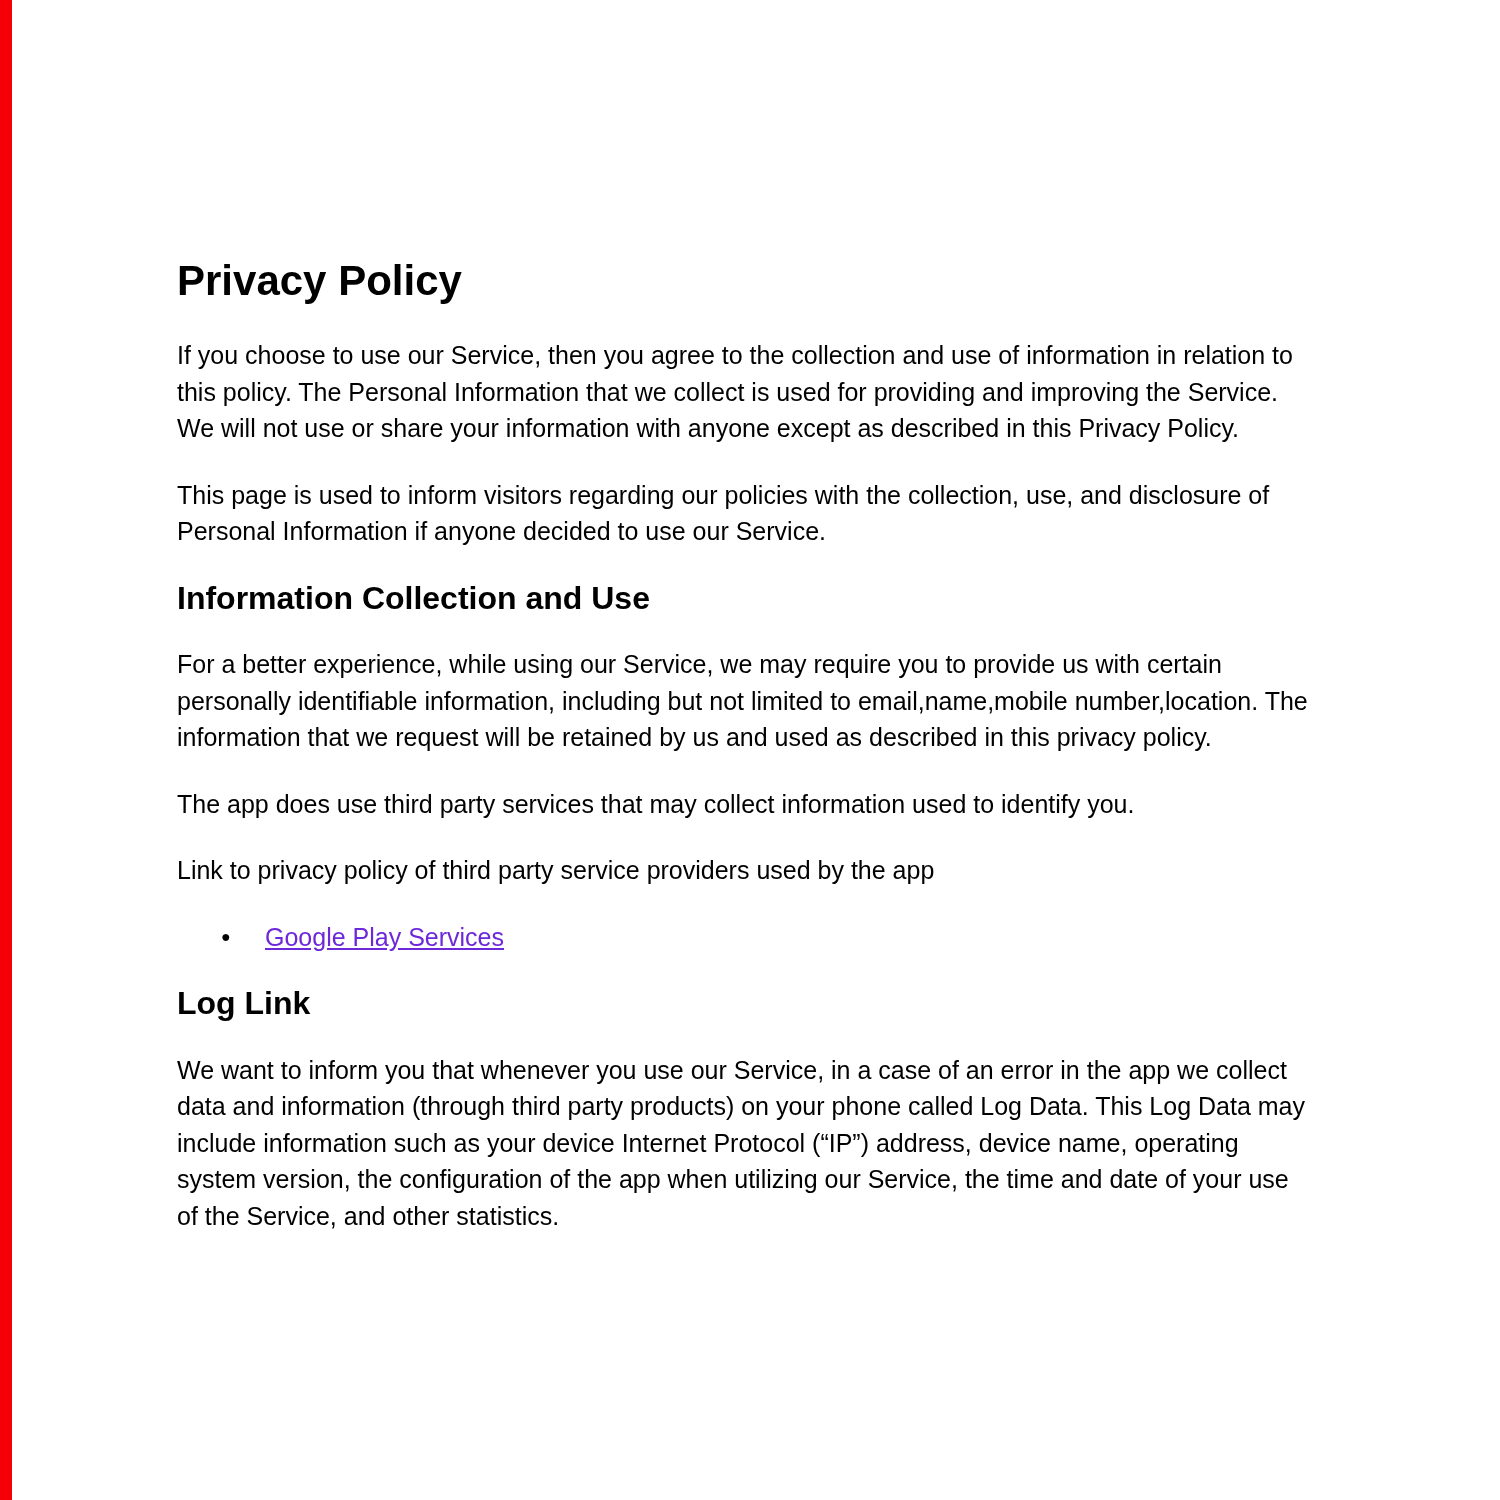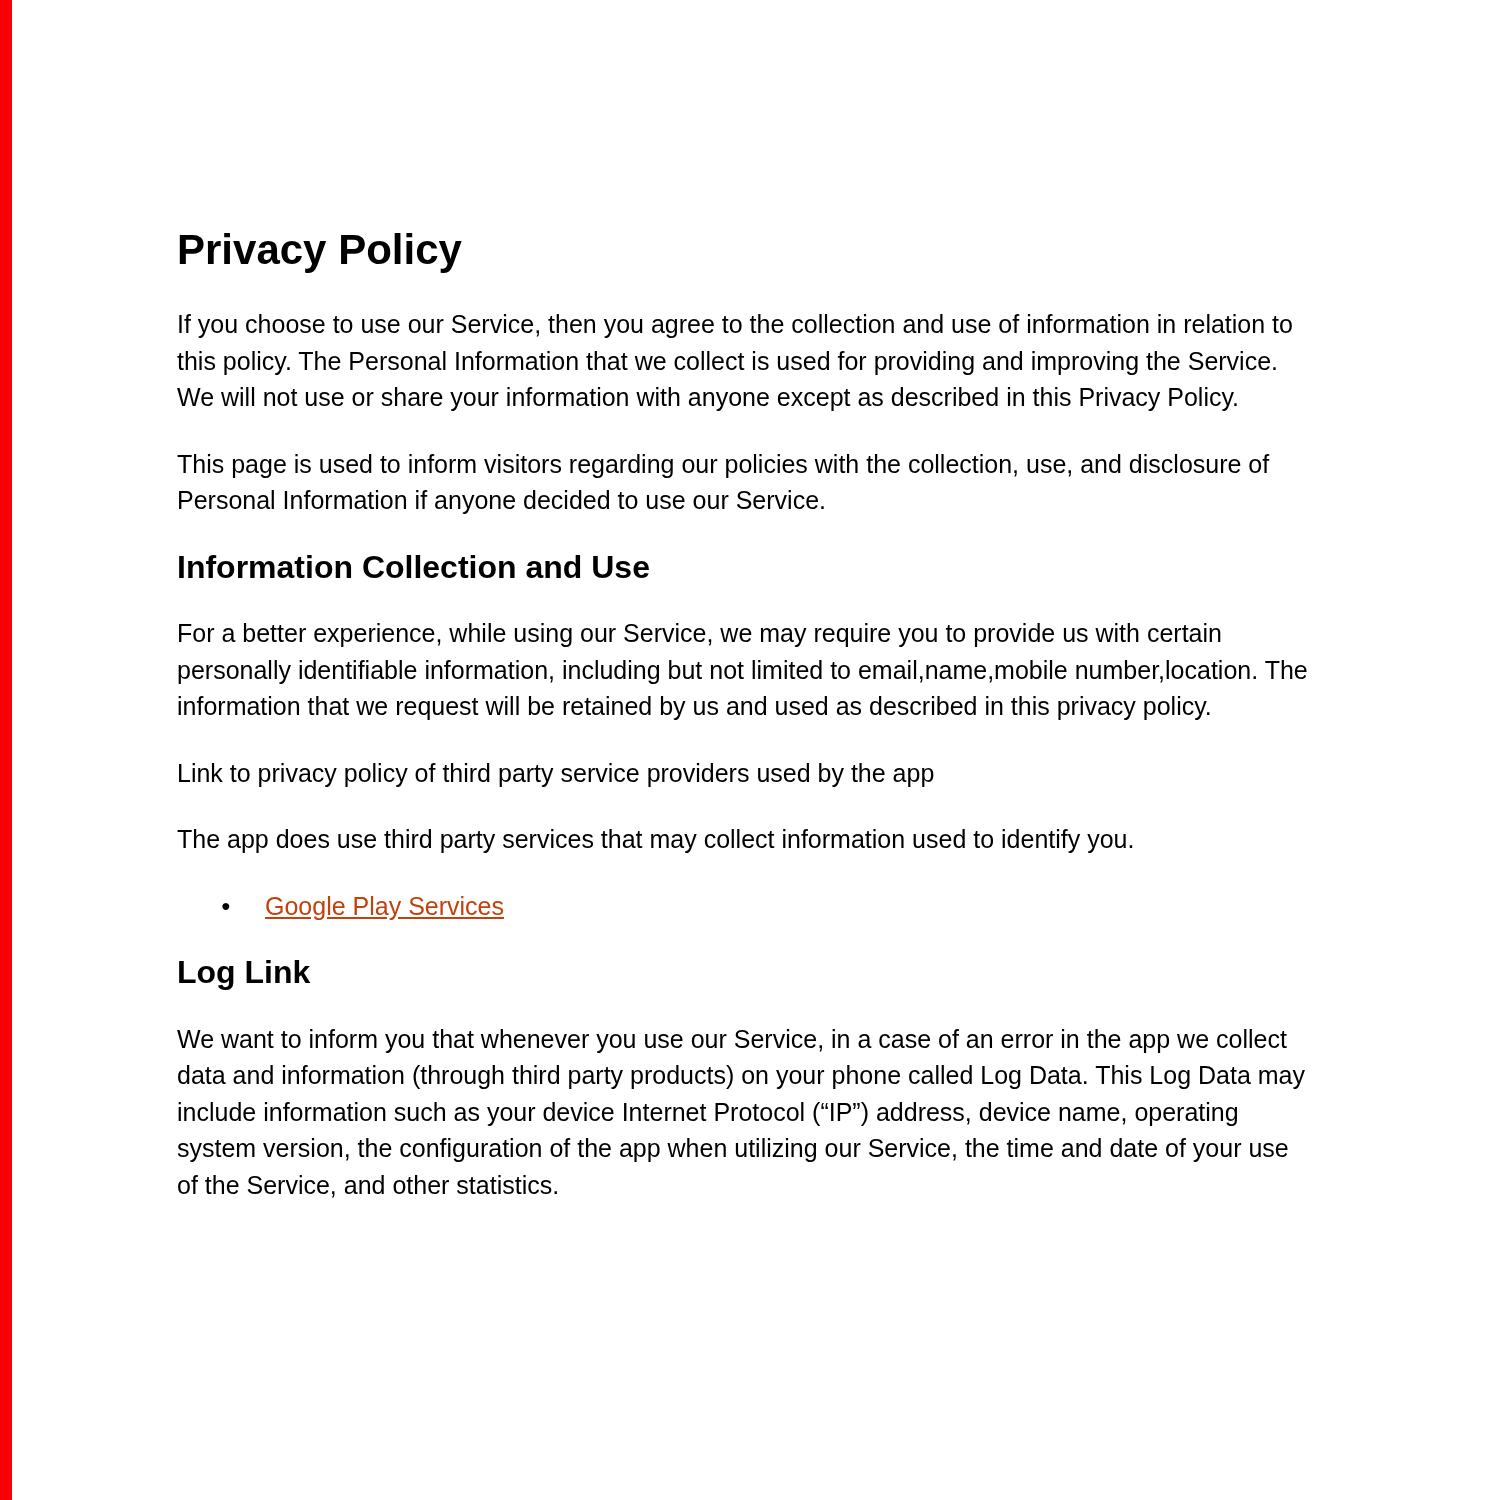--- a/index.html
+++ b/index.html
@@ -18,20 +18,21 @@
     position: absolute;
     left: 0;
     top: 0;
     width: 12px;
     height: 1500px;
   }
   .page {
     box-sizing: content-box;
     padding: 224px 0 0 177px;
     width: 1133px;
+    margin-top: 31px;
   }
   .doc-title {
     font-size: 42px;
     line-height: 52px;
     font-weight: 700;
     margin: 0 0 30px 0;
   }
   .doc-para {
     font-size: 25px;
     line-height: 36.5px;
@@ -76,28 +77,28 @@
 
 
   <p class="doc-para">If you choose to use our Service, then you agree to the collection and use of information in relation to this policy. The Personal Information that we collect is used for providing and improving the Service. We will not use or share your information with anyone except as described in this Privacy Policy.</p>
 
   <p class="doc-para">This page is used to inform visitors regarding our policies with the collection, use, and disclosure of Personal Information if anyone decided to use our Service.</p>
 
   <h3 class="doc-heading">Information Collection and Use</h3>
 
   <p class="doc-para">For a better experience, while using our Service, we may require you to provide us with certain personally identifiable information, including but not limited to email,name,mobile number,location. The information that we request will be retained by us and used as described in this privacy policy.</p>
 
+  <p class="doc-para">The app does use third party services that may collect information used to identify you.</p>
+
   <p class="doc-para">Link to privacy policy of third party service providers used by the app</p>
-
-  <p class="doc-para">The app does use third party services that may collect information used to identify you.</p>
 
   <ul class="doc-list">
     <li>
       <span class="bullet">●</span>
-      <a class="doc-link" href="#" style="color: #c2410c;">Google Play Services</a>
+      <a class="doc-link" href="#" style="color: #6d28d9;">Google Play Services</a>
     </li>
   </ul>
 
   <h3 class="doc-heading">Log Link</h3>
 
   <p class="doc-para">We want to inform you that whenever you use our Service, in a case of an error in the app we collect data and information (through third party products) on your phone called Log Data. This Log Data may include information such as your device Internet Protocol (“IP”) address, device name, operating system version, the configuration of the app when utilizing our Service, the time and date of your use of the Service, and other statistics.</p>
 
 
 
 </div>

